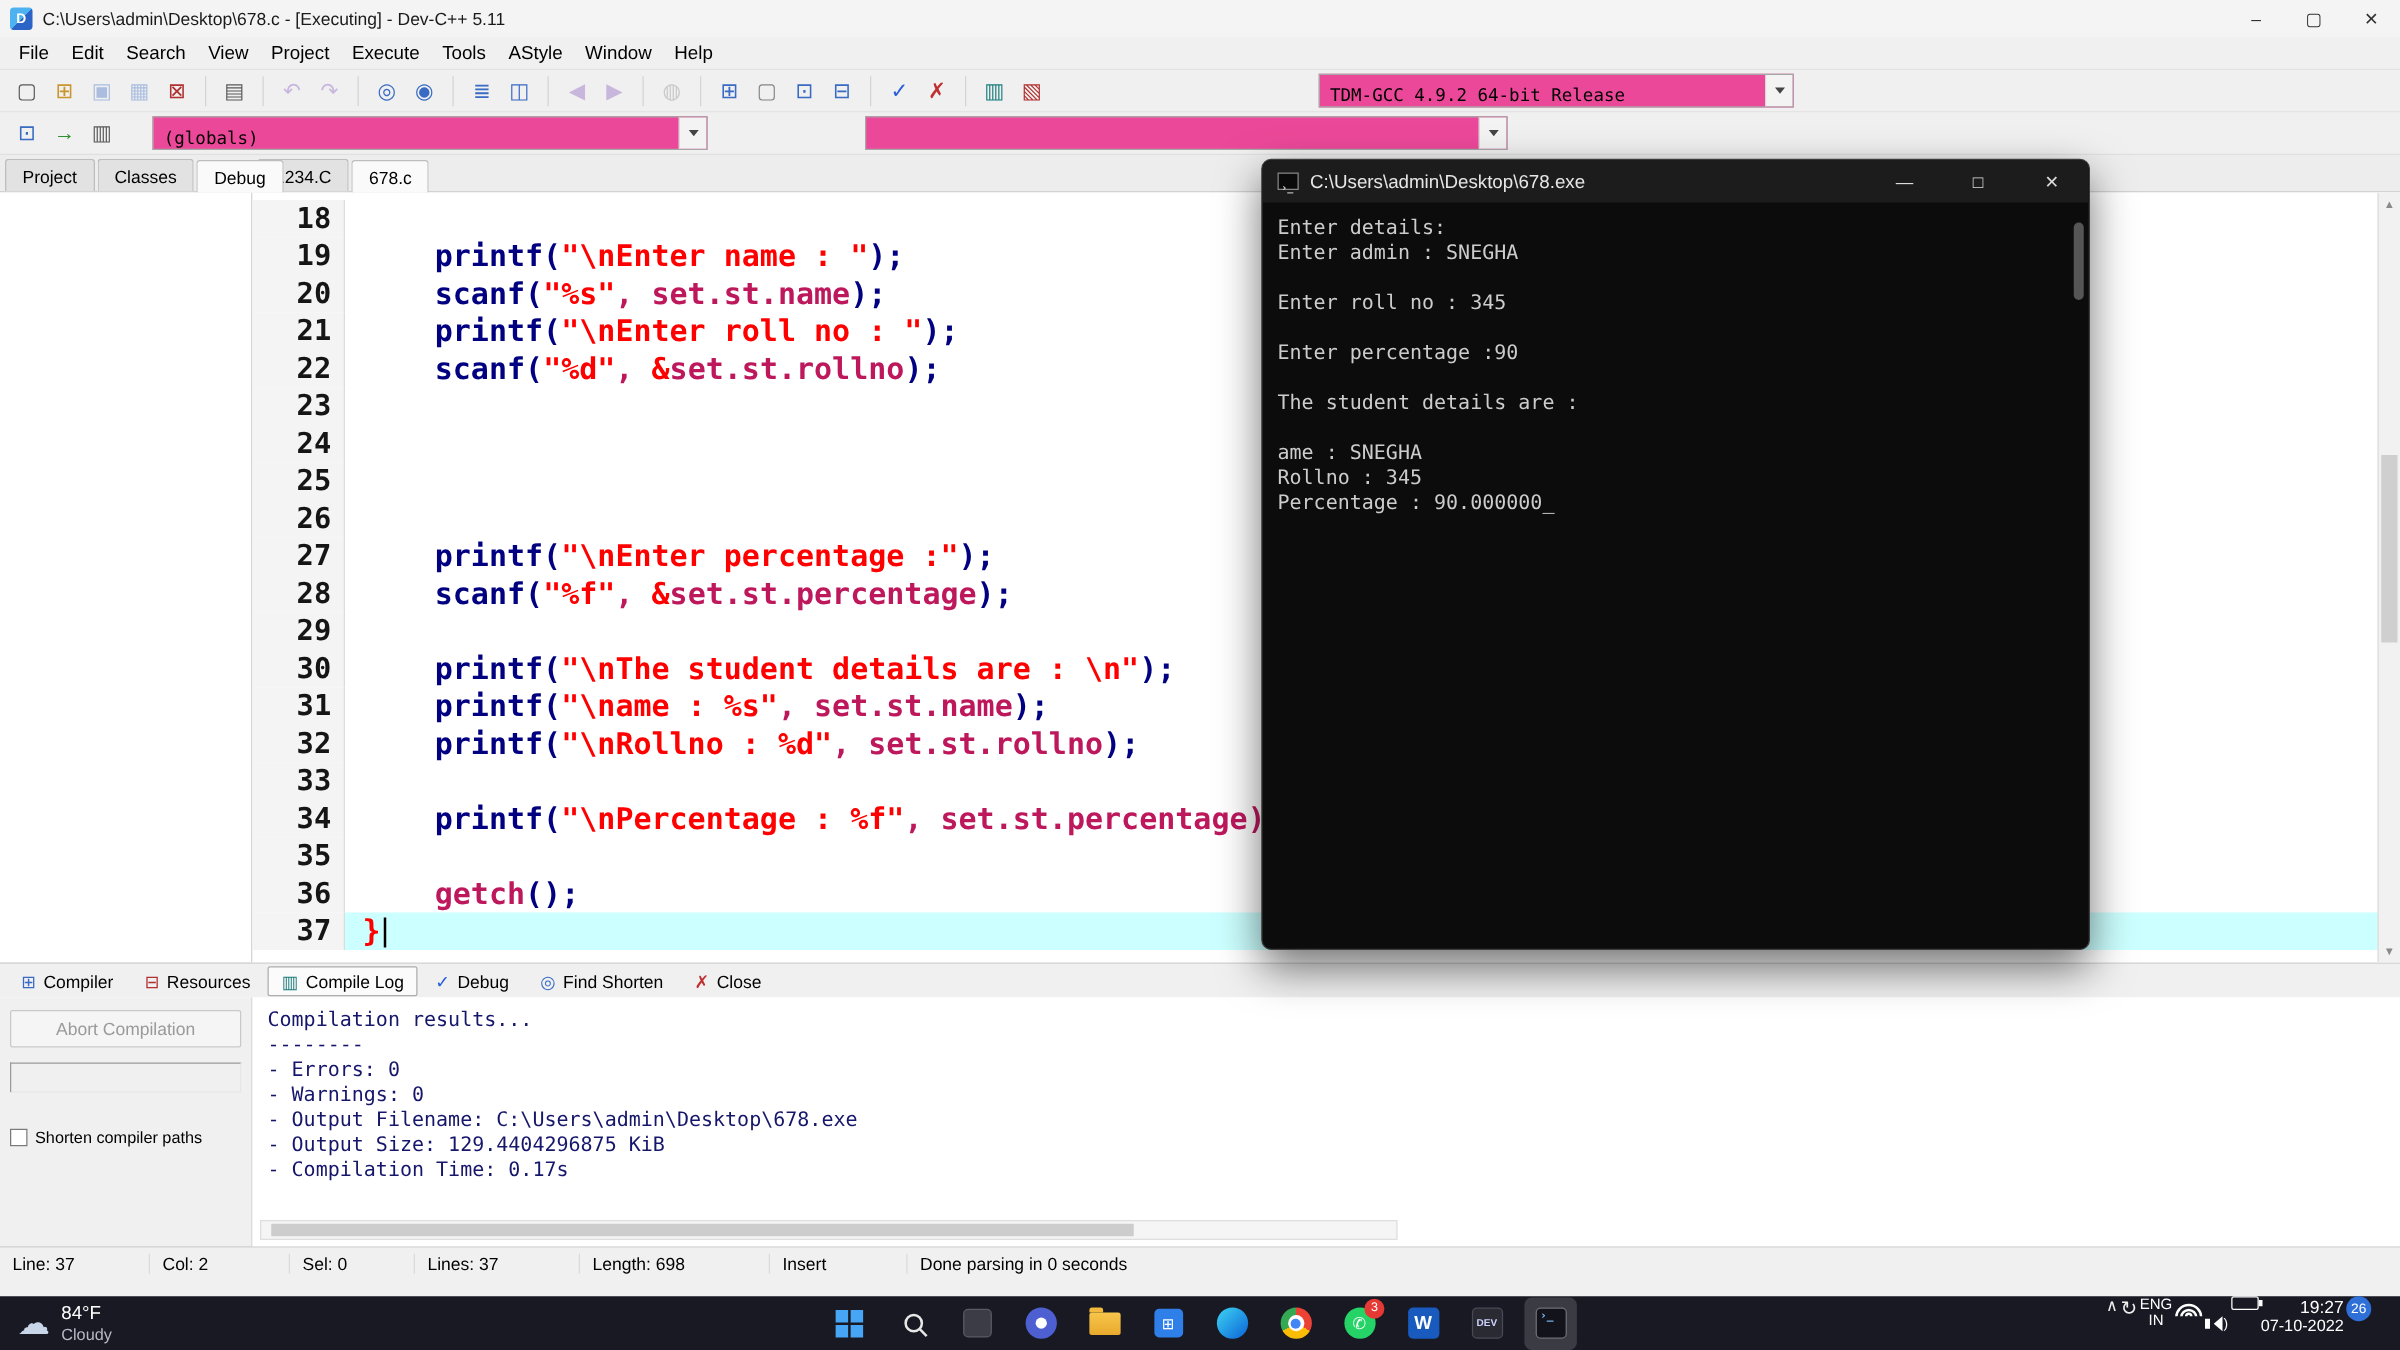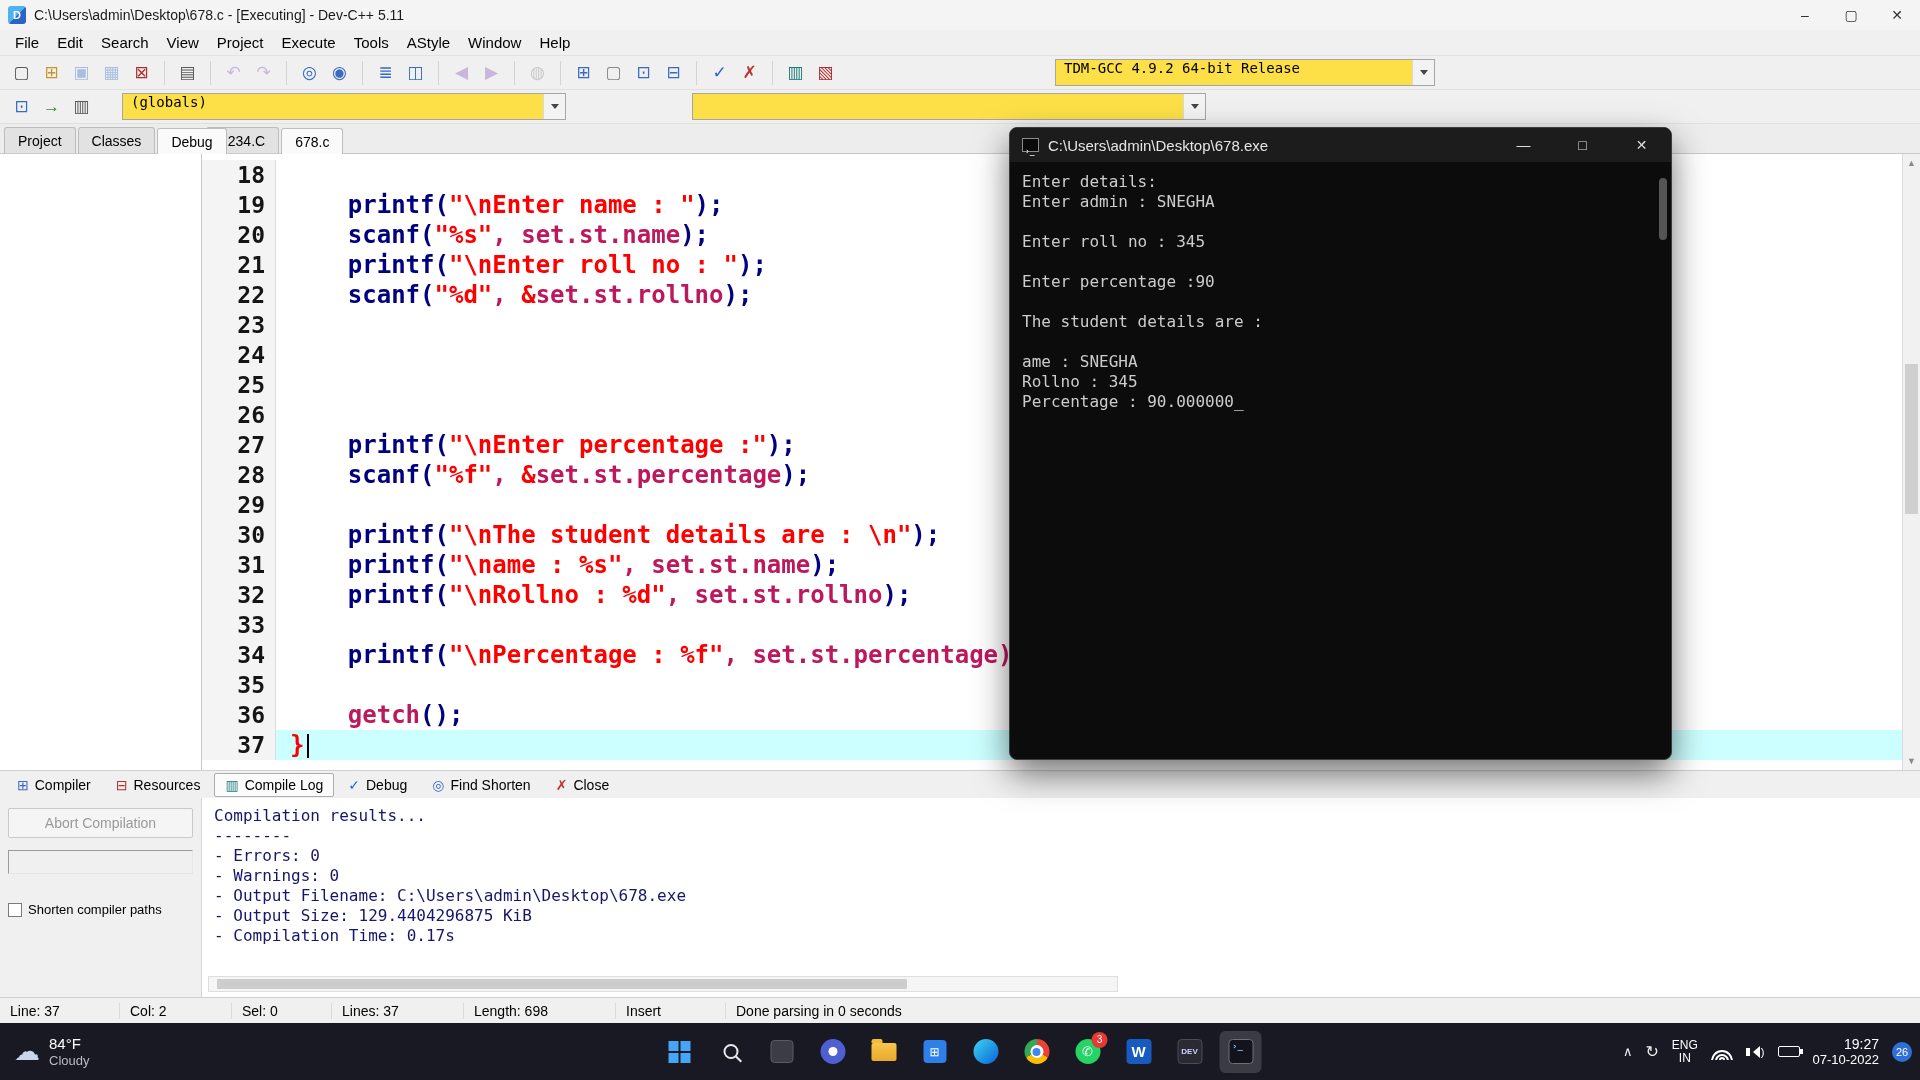--- a/index.html
+++ b/index.html
@@ -21,21 +21,21 @@
   .menubar{height:26px;display:flex;align-items:center;padding-left:6px;background:#f0f0f0;border-bottom:1px solid #e3e3e3}
   .menu-item{padding:3px 9px;font-size:15px}
 
   .toolbar1,.toolbar2{height:34px;display:flex;align-items:center;padding-left:8px;background:#f0f0f0;
     border-bottom:1px solid #e0e0e0;position:relative}
   .iconrow{display:flex;align-items:center;gap:3px}
   .tbtn{width:27px;height:27px;display:flex;align-items:center;justify-content:center;font-size:17px;border-radius:3px}
   .tbtn.dim{opacity:.38}
   .tsep{width:1px;height:24px;background:#d4d4d4;margin:0 6px}
 
-  .combo{position:absolute;display:flex;align-items:flex-start;background:#fde047;border:1px solid #a6a6a6;
+  .combo{position:absolute;display:flex;align-items:flex-end;background:#ec4899;border:1px solid #a6a6a6;
     font:14px "DejaVu Sans Mono",monospace;padding-left:8px;height:27px}
   .combo .carrow{margin-left:auto;width:22px;height:100%;display:flex;align-items:center;justify-content:center;
     border-left:1px solid #d9d9d9;background:#f3f3f3}
   .tri{width:0;height:0;border-left:4px solid transparent;border-right:4px solid transparent;border-top:5px solid #444}
   .combo.compiler{left:1055px;top:3px;width:380px}
   .combo.globals{left:122px;top:3px;width:444px}
   .combo.members{left:692px;top:3px;width:514px}
 
   .tabsrow{height:30px;background:#ededed;border-bottom:1px solid #c9c9c9;display:flex;align-items:flex-end;font-size:14px}
   .lefttabs{width:204px;display:flex;padding-left:4px}
@@ -96,21 +96,21 @@
   .conicon::before{content:"›_";font:bold 8px/8px "DejaVu Sans Mono",monospace;color:#ddd}
   .conbtns{margin-left:auto;display:flex;height:100%}
   .conbtn{width:59px;display:flex;align-items:center;justify-content:center;color:#dcdcdc;font-size:14px}
   .conbody{position:relative;padding:10px 12px;font:16px "DejaVu Sans Mono",monospace;color:#cccccc}
   .con-line{height:20px;white-space:pre}
   .concur{color:#e8e8e8}
   .conscroll{position:absolute;top:40px;right:2px;width:11px;bottom:6px}
   .conthumb{position:absolute;top:10px;left:1px;width:8px;height:62px;background:#555;border-radius:4px}
 
   
-  .taskbar{position:absolute;left:0;right:0;bottom:0;height:57px;background:#191924;color:#fff}
+  .taskbar{position:absolute;left:0;right:0;bottom:0;height:43px;background:#191924;color:#fff}
   .tb-weather{position:absolute;left:14px;top:0;height:100%;display:flex;align-items:center;gap:9px}
   .cloudglyph{font-size:26px;color:#c9d6ea}
   .cloudglyph::before{content:"☁"}
   .wtxt{display:flex;flex-direction:column;line-height:17px}
   .wtemp{font-size:15px}
   .wcond{font-size:13px;color:#b9b9c5}
   .tb-center{position:absolute;left:50%;top:0;height:100%;transform:translateX(-50%);display:flex;gap:9px;align-items:center}
   .appbtn{width:42px;height:42px;border-radius:6px;display:flex;align-items:center;justify-content:center;position:relative}
   .appbtn.active{background:rgba(255,255,255,.15)}
   .winlogo{display:grid;grid-template-columns:10px 10px;grid-template-rows:10px 10px;gap:2px}
@@ -139,21 +139,21 @@
     color:#fff;font-size:10px;display:flex;align-items:center;justify-content:center;padding:0 3px}
   .wordico{width:25px;height:25px;border-radius:4px;background:#185abd;display:flex;align-items:center;
     justify-content:center;color:#fff;font:bold 15px "Liberation Sans",sans-serif}
   .wordico::before{content:"W"}
   .devico{width:25px;height:25px;border-radius:4px;background:#2a2a33;border:1px solid #4a4a56;display:flex;
     align-items:center;justify-content:center;color:#cfd3ff;font:bold 8px "Liberation Sans",sans-serif}
   .devico::before{content:"DEV"}
   .conappico{width:25px;height:25px;border-radius:4px;background:#13131c;border:1px solid #6f6f7a;
     padding:2px 3px;color:#7ec3ff;font:bold 9px/9px "DejaVu Sans Mono",monospace}
   .conappico::before{content:"›_"}
-  .tb-tray{position:absolute;right:8px;top:0;height:100%;display:flex;align-items:center;gap:13px}
+  .tb-tray{position:absolute;right:23px;top:0;height:100%;display:flex;gap:2px}
   .chev{font-size:13px;color:#eee}
   .chev::before{content:"∧"}
   .sync{font-size:16px;color:#eee}
   .sync::before{content:"↻"}
   .lang{display:flex;flex-direction:column;align-items:center;font-size:12px;line-height:13px}
   .wifi{width:22px;height:16px;position:relative;overflow:hidden}
   .wifi i{position:absolute;left:50%;transform:translateX(-50%);border:2px solid #fff;border-radius:50%;background:transparent}
   .wifi .a1{width:22px;height:22px;bottom:-12px}
   .wifi .a2{width:14px;height:14px;bottom:-8px}
   .wifi .a3{width:6px;height:6px;bottom:-3px}

